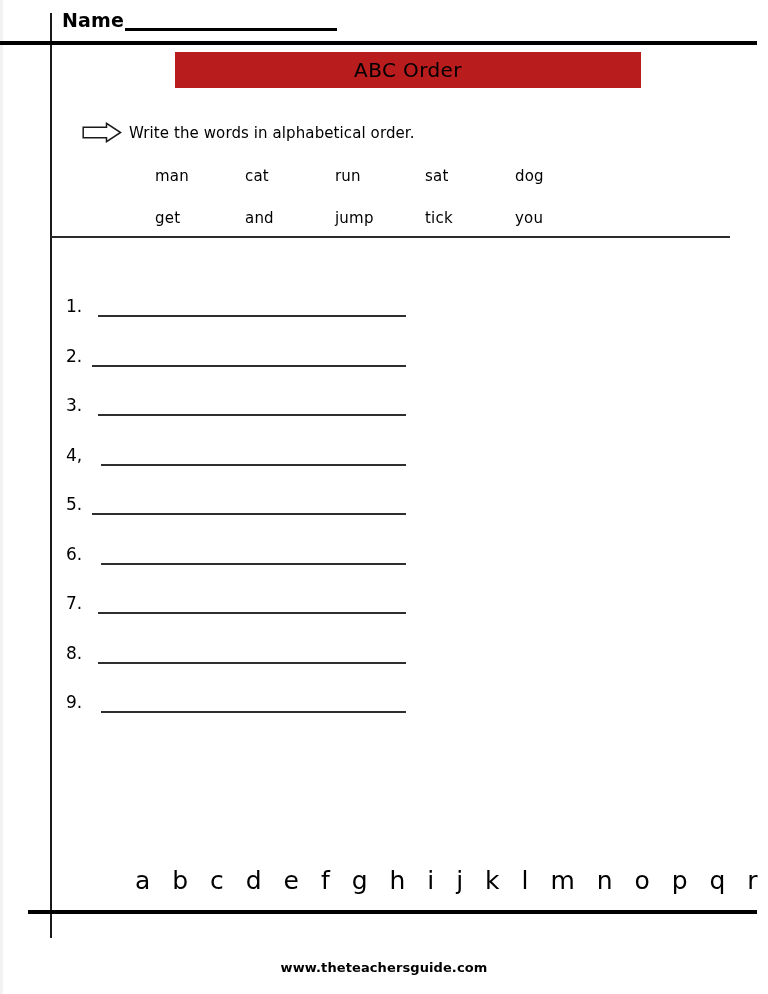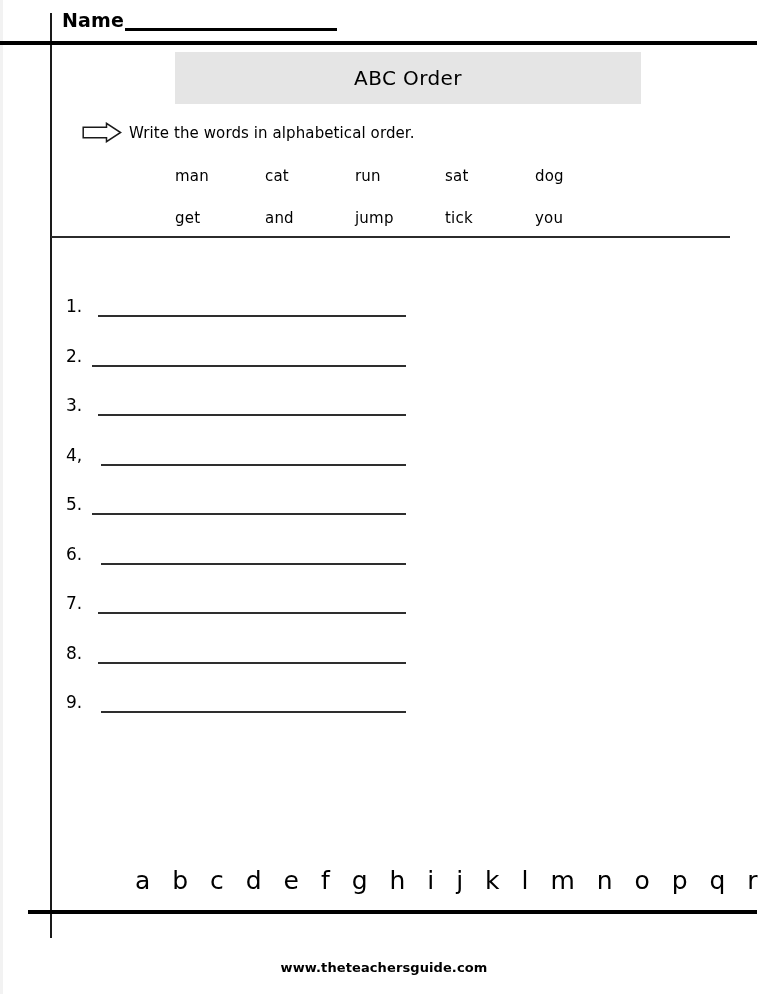--- a/index.html
+++ b/index.html
@@ -65,22 +65,22 @@
     width: 212px;
     height: 20px;
     border-bottom: 3px solid #000000;
     margin-left: 1px;
   }
 
   
   .title-banner {
     position: absolute;
     left: 175px; top: 52px;
-    width: 466px; height: 52px;
-    background: #e5e5e5;
+    width: 466px; height: 36px;
+    background: #b91c1c;
     display: flex;
     align-items: center;
     justify-content: center;
   }
   .title-text {
     font-size: 20px;
     letter-spacing: 0.4px;
   }
 
   
@@ -101,21 +101,20 @@
     font-size: 15px;
     margin-left: 7px;
     letter-spacing: 0.1px;
   }
 
   
   .wordbank {
     position: absolute;
     left: 155px; top: 167px;
     width: 480px;
-    margin-left: 20px;
   }
   .wordbank-row {
     display: flex;
     height: 42px;
   }
   .wordbank-cell {
     width: 90px;
     font-size: 15px;
     letter-spacing: 0.2px;
   }

